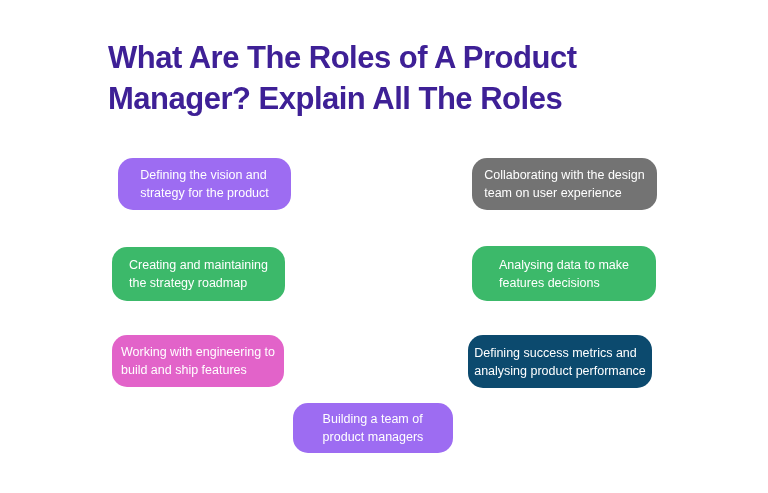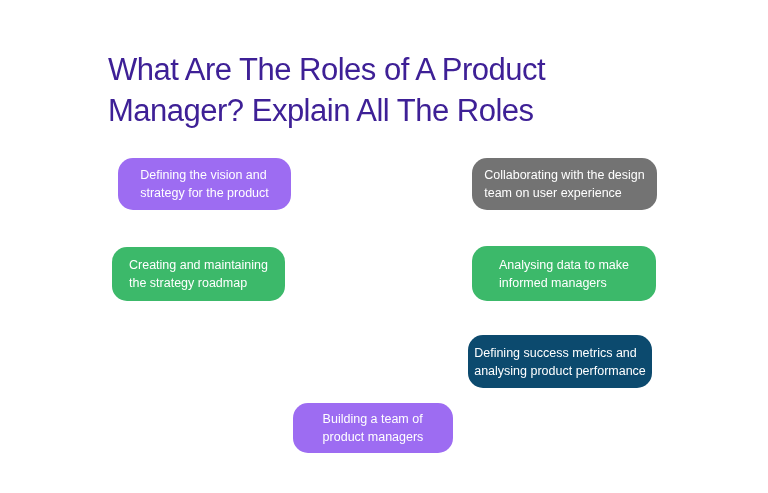--- a/index.html
+++ b/index.html
@@ -15,24 +15,24 @@
   }
   .canvas {
     position: relative;
     width: 768px;
     height: 493px;
     background: #ffffff;
   }
   .title {
     position: absolute;
     left: 108px;
-    top: 28px;
+    top: 16px;
     width: 600px;
     font-size: 31px;
-    font-weight: normal;
+    font-weight: bold;
     letter-spacing: -0.5px;
     line-height: 41px;
     white-space: pre-line;
   }
   .box {
     position: absolute;
     border-radius: 15px;
     display: flex;
     align-items: center;
     justify-content: center;
@@ -63,23 +63,27 @@
 team on user experience</span>
   </div>
 
   <div class="box" style="left: 112px; top: 247px; width: 173px; height: 54px; background: rgb(60, 185, 106);">
     <span class="box-text">Creating and maintaining
 the strategy roadmap</span>
   </div>
 
   <div class="box" style="left: 472px; top: 246px; width: 184px; height: 55px; background: rgb(60, 185, 106);">
     <span class="box-text">Analysing data to make
-informed managers</span>
+features decisions</span>
   </div>
 
+  <div class="box" style="left: 112px; top: 335px; width: 172px; height: 52px; background: rgb(226, 99, 201);">
+    <span class="box-text">Working with engineering to
+build and ship features</span>
+  </div>
 
   <div class="box" style="left: 468px; top: 335px; width: 184px; height: 53px; background: #0c4a6e;">
     <span class="box-text">Defining success metrics and
 analysing product performance</span>
   </div>
 
   <div class="box" style="left: 293px; top: 403px; width: 160px; height: 50px; background: rgb(157, 108, 242);">
     <span class="box-text">Building a team of
 product managers</span>
   </div>

